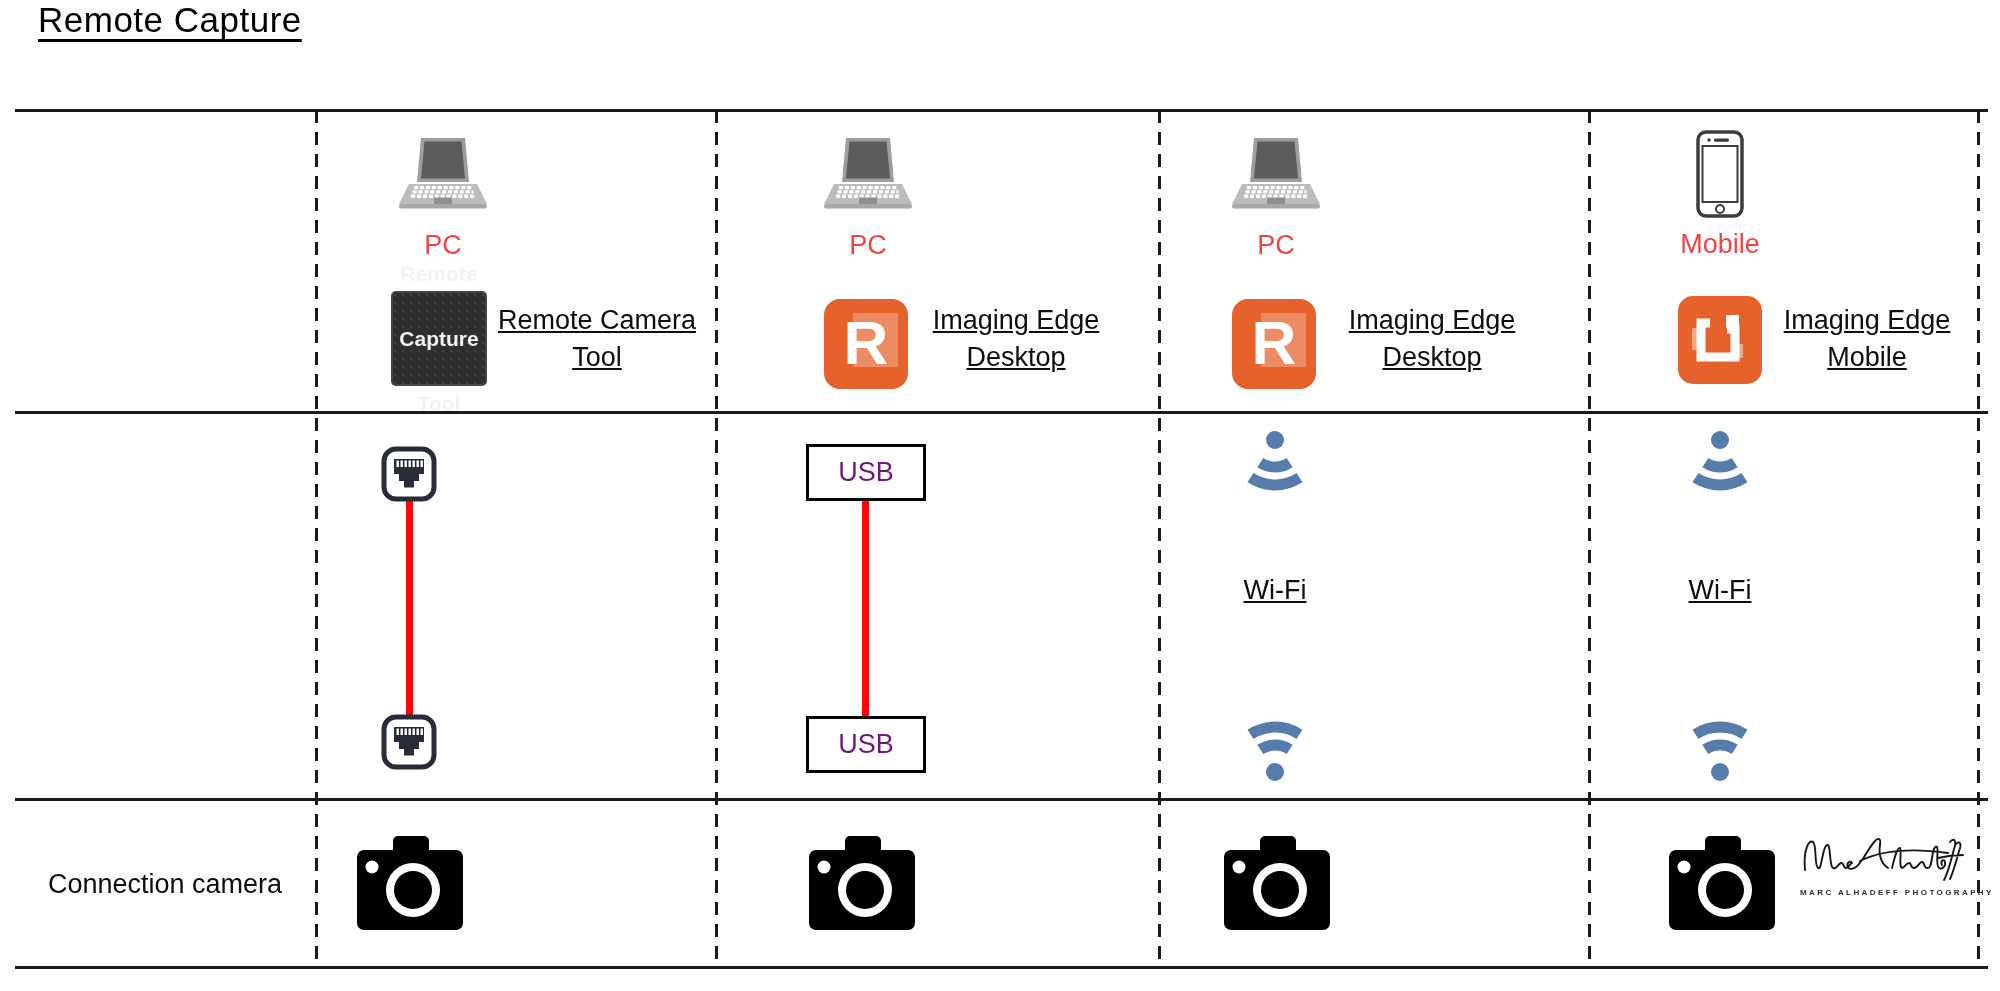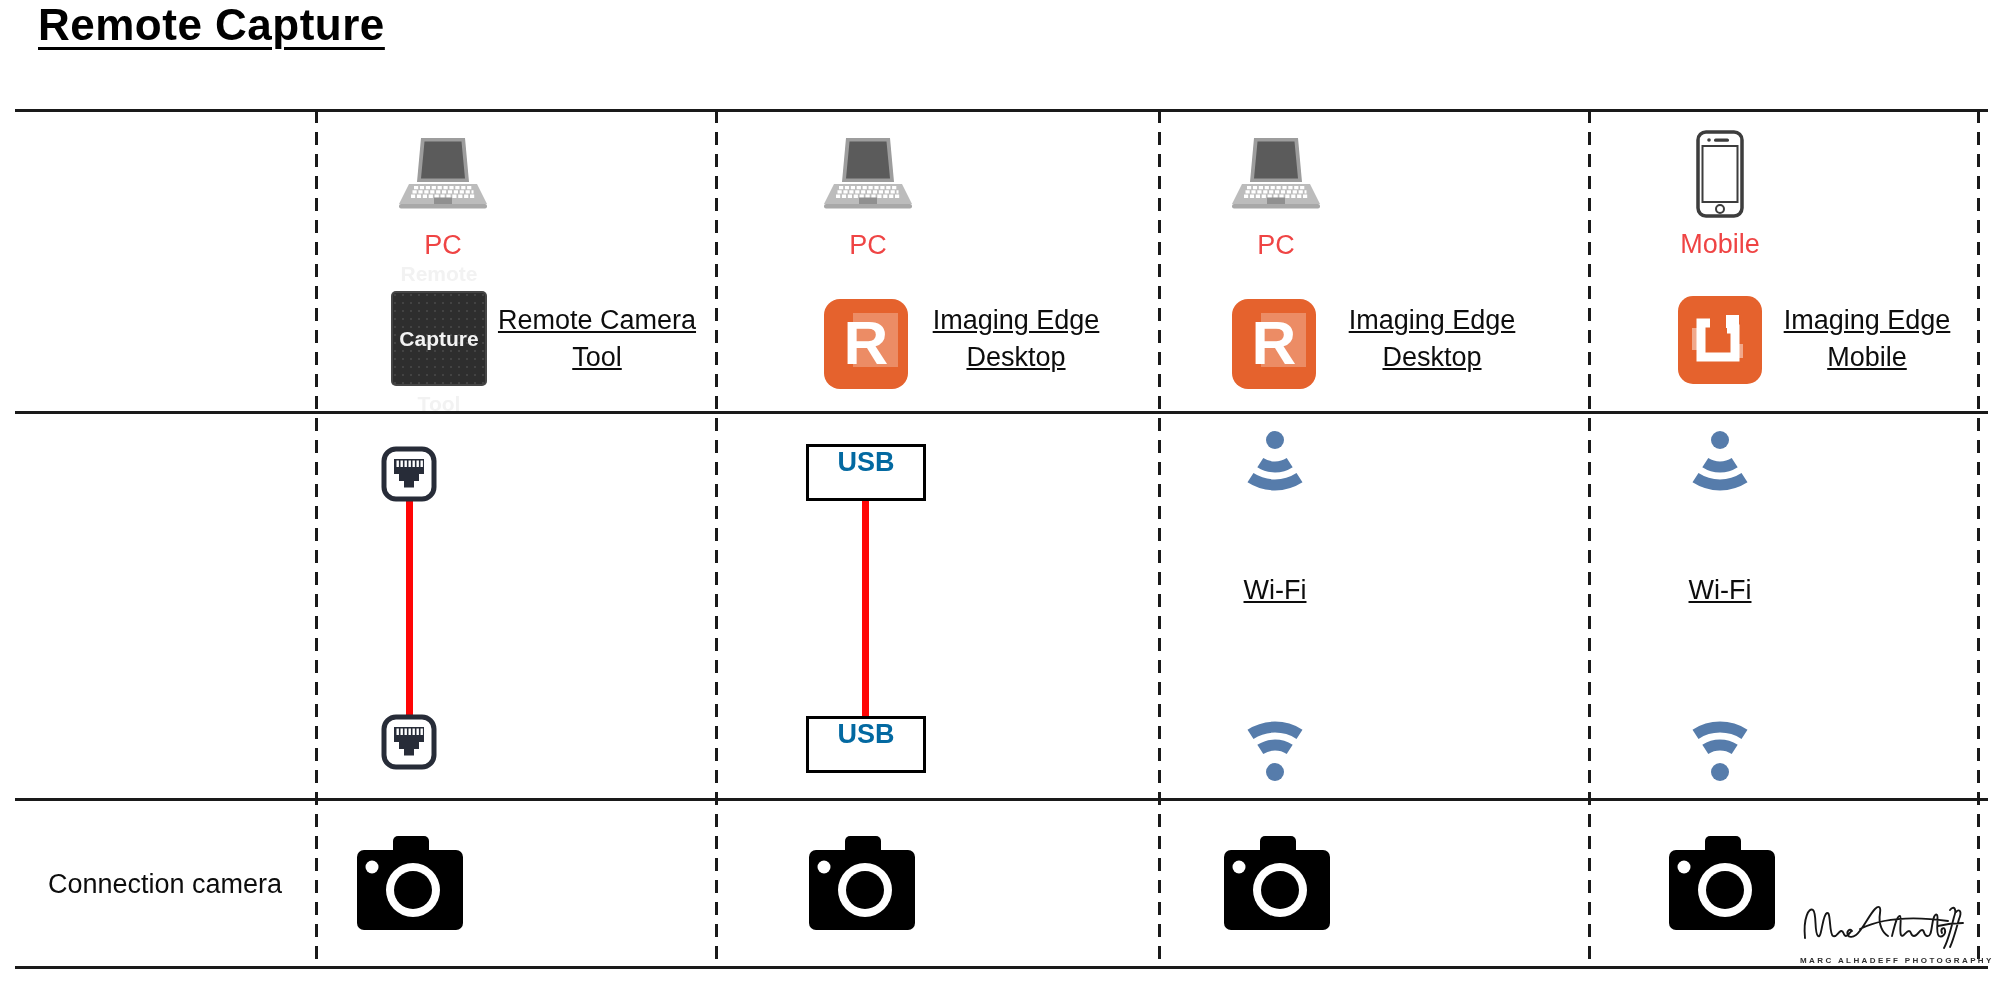--- a/index.html
+++ b/index.html
@@ -2,36 +2,36 @@
 <html><head>
 <meta charset="utf-8">
 <style>
   html,body{margin:0;padding:0;background:#ffffff;}
   .stage{
     position:relative;width:2000px;height:991px;background:#ffffff;overflow:hidden;
     font-family:"Liberation Sans",sans-serif;color:#111;
   }
   .abs{position:absolute;}
   .title{
-    left:38px;top:0px;font-size:44px;font-weight:700;color:#000;
+    left:38px;top:0px;font-size:35px;font-weight:400;color:#000;
     text-decoration:underline;text-decoration-thickness:3px;text-underline-offset:7px;
     letter-spacing:0.5px;
   }
   .hline{height:3px;background:#1a1a1a;}
   .vline{
     width:3px;top:110px;height:858px;
     background:repeating-linear-gradient(180deg,#1a1a1a 0 13px,transparent 13px 22px);
   }
   .rowlabel{font-size:27px;color:#0d0d0d;text-align:center;line-height:36px;}
   .cellText{font-size:27px;color:#0d0d0d;text-align:center;line-height:37px;z-index:3;text-decoration:underline;}
   .devName{font-size:27px;color:#ef4444;text-align:center;}
   .redline{width:7px;background:#ff0505;z-index:1;}
   .usbBox{
     width:114px;height:51px;background:#fff;border:3px solid #000;z-index:2;
-    display:flex;justify-content:center;font-size:27px;color:#0369a1;font-weight:bold;
+    display:flex;align-items:center;justify-content:center;font-size:27px;color:#701a75;
   }
   .appSquare{border-radius:15px;z-index:2;}
   .rct{
     width:96px;height:95px;background:#2e2e2e;border-radius:5px;box-shadow:inset 0 0 0 2px #454545;
     background-image:radial-gradient(rgba(255,255,255,0.10) 1.2px,transparent 1.3px);
     background-size:8px 8px;
     display:flex;flex-direction:column;align-items:center;justify-content:center;gap:40px;
   }
   .rct span{color:#f2f2f2;font-weight:700;font-size:21px;line-height:25px;display:block;}
   .ied{
@@ -232,20 +232,20 @@
     <span>Wi-Fi</span>
   </div>
   <svg class="abs" style="left:1680px;top:710px;" width="80" height="72" viewBox="0 0 80 72">
       <use href="#wifiup"></use>
     </svg>
 
   <svg class="abs" style="left:1667px;top:836px;" width="110" height="96" viewBox="0 0 110 96">
       <use href="#camera"></use>
     </svg>
 
-  <div class="abs" style="left:1800px;top:900px;width:170px;">
+  <div class="abs" style="left:1800px;top:832px;width:170px;">
     <svg width="170" height="52" viewBox="0 0 170 52">
       <path d="M5,38 C3,18 9,7 13,10 C17,13 14,33 18,36 C22,39 22,15 27,13 C31,11 29,34 33,36 C36,38 38,32 41,31 C44,30 43,36 46,36 C49,36 50,31 52,31 C50,28 46,31 48,35 C49,38 53,37 56,35 C62,31 69,15 75,9 C79,5 81,7 80,13 C78,25 83,33 88,36 M60,29 C82,18 112,16 148,21 M92,36 C94,28 97,15 100,16 C102,17 99,31 101,35 C103,38 106,31 109,31 C112,31 110,36 114,36 C118,36 119,30 122,30 C125,30 123,35 127,36 C130,37 131,33 132,26 C133,18 135,13 137,15 C139,17 135,33 139,36 C142,38 146,34 145,30 C144,26 140,29 142,33 M150,10 C154,5 157,9 154,17 C151,29 148,41 144,48 M156,12 C160,8 162,12 159,19 C156,30 153,41 150,47 M138,26 C146,24 156,23 163,23" stroke="#161616" stroke-width="1.9" fill="none" stroke-linecap="round" stroke-linejoin="round"></path>
     </svg>
     <div class="sigCaption">Marc Alhadeff Photography</div>
   </div>
 
 </div>
 
 </body></html>

